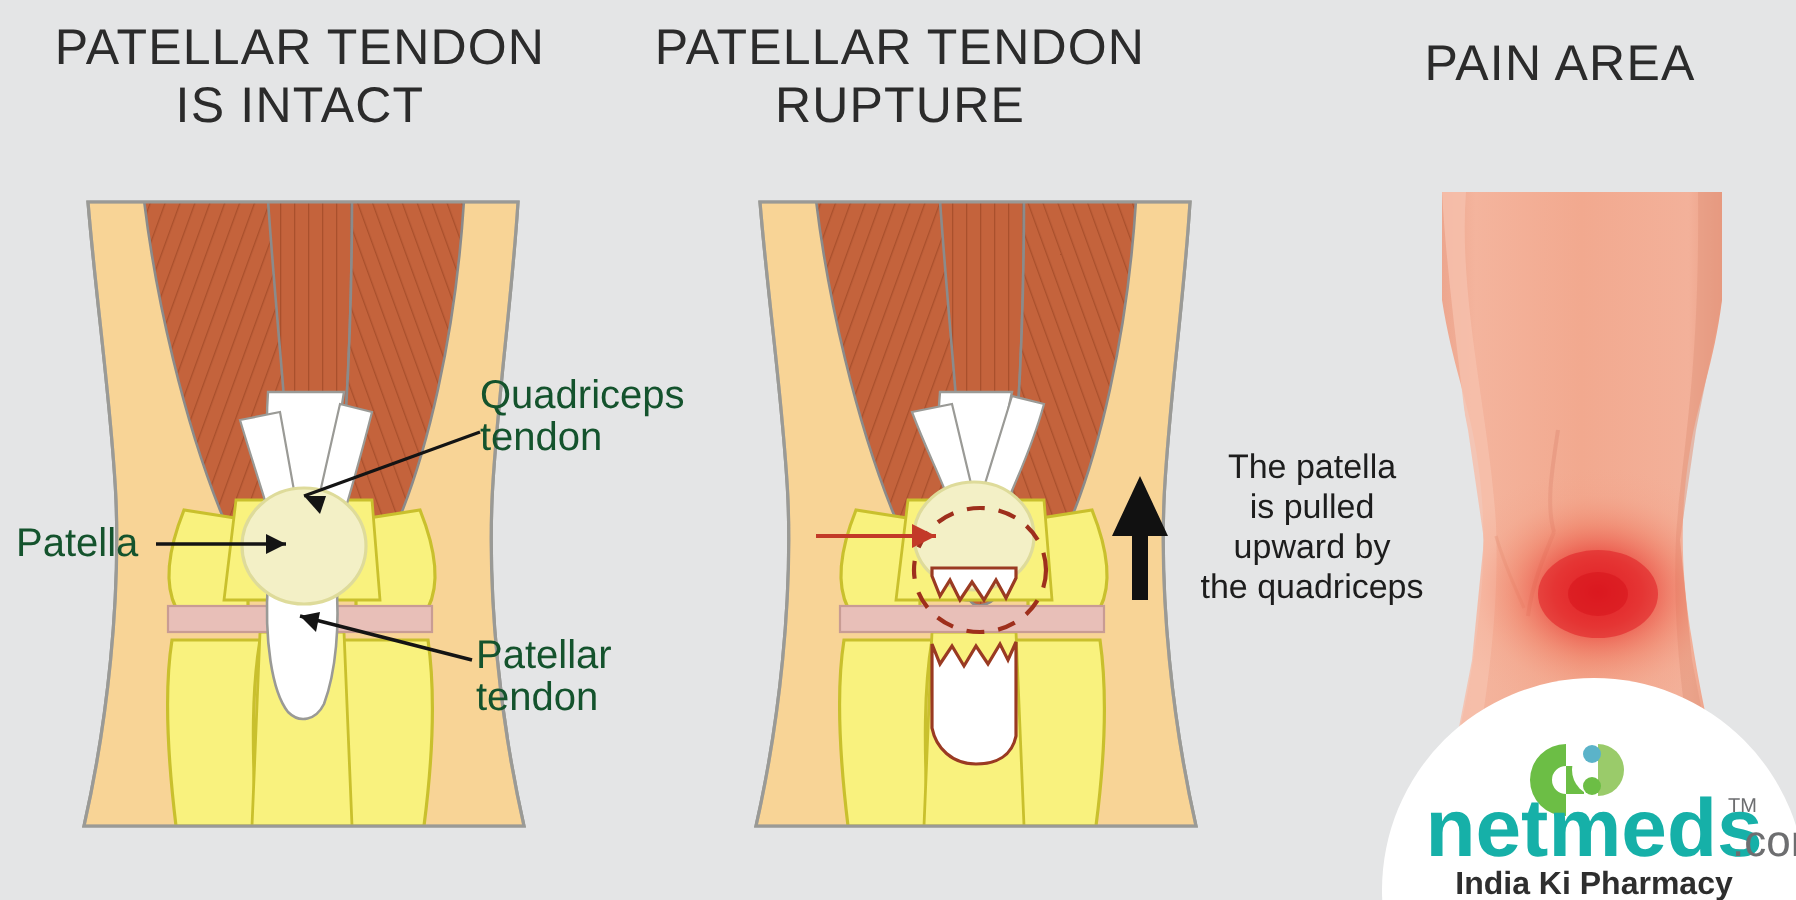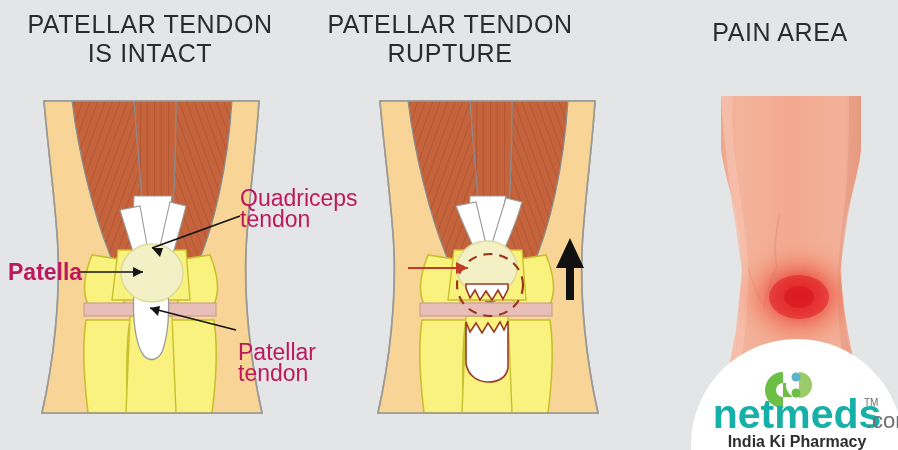--- a/index.html
+++ b/index.html
@@ -19,28 +19,28 @@
     letter-spacing:.6px;
     font-weight:400;
     white-space:pre-line;
   }
   #title-left{left:20px;top:10px;width:260px;}
   #title-mid{left:320px;top:10px;width:260px;}
   #title-right{left:660px;top:18px;width:240px;}
 
   .callout{
     position:absolute;
-    color:#be185d;
-    font-size:23px;
+    color:#14532d;
+    font-size:20px;
     line-height:20.5px;
     white-space:pre-line;
   }
   #lbl-quad{left:240px;top:188px;text-align:left;}
-  #lbl-patella{left:8px;top:262px;text-align:right;font-weight:bold;}
-  #lbl-pat-tendon{left:238px;top:318px;text-align:left;margin-top:24px;}
+  #lbl-patella{left:8px;top:262px;text-align:right;}
+  #lbl-pat-tendon{left:238px;top:318px;text-align:left;}
   #lbl-normal{
     left:278px;top:240px;width:148px;text-align:center;
     color:#ec6a72;font-size:16.5px;line-height:19px;
   }
   #lbl-pulled{
     left:586px;top:224px;width:140px;text-align:center;
     font-size:17px;line-height:20px;color:#1d1d1d;
   }
   svg{display:block;}
   .lg-text{font-family:"Liberation Sans", sans-serif;}
@@ -217,14 +217,18 @@
       <text class="lg-text" x="864" y="406" text-anchor="start" font-size="10" fill="#6d6e70">TM</text>
       <text class="lg-text" x="797" y="447" text-anchor="middle" font-size="16" font-weight="bold" fill="#2e2e2e">India Ki Pharmacy</text>
     </g>
   </svg>
 
   <div class="callout" id="lbl-quad">Quadriceps
 tendon</div>
   <div class="callout" id="lbl-patella">Patella</div>
   <div class="callout" id="lbl-pat-tendon">Patellar
 tendon</div>
+  <div class="callout" id="lbl-pulled">The patella
+is pulled
+upward by
+the quadriceps</div>
 
 </div>
 
 </body></html>

